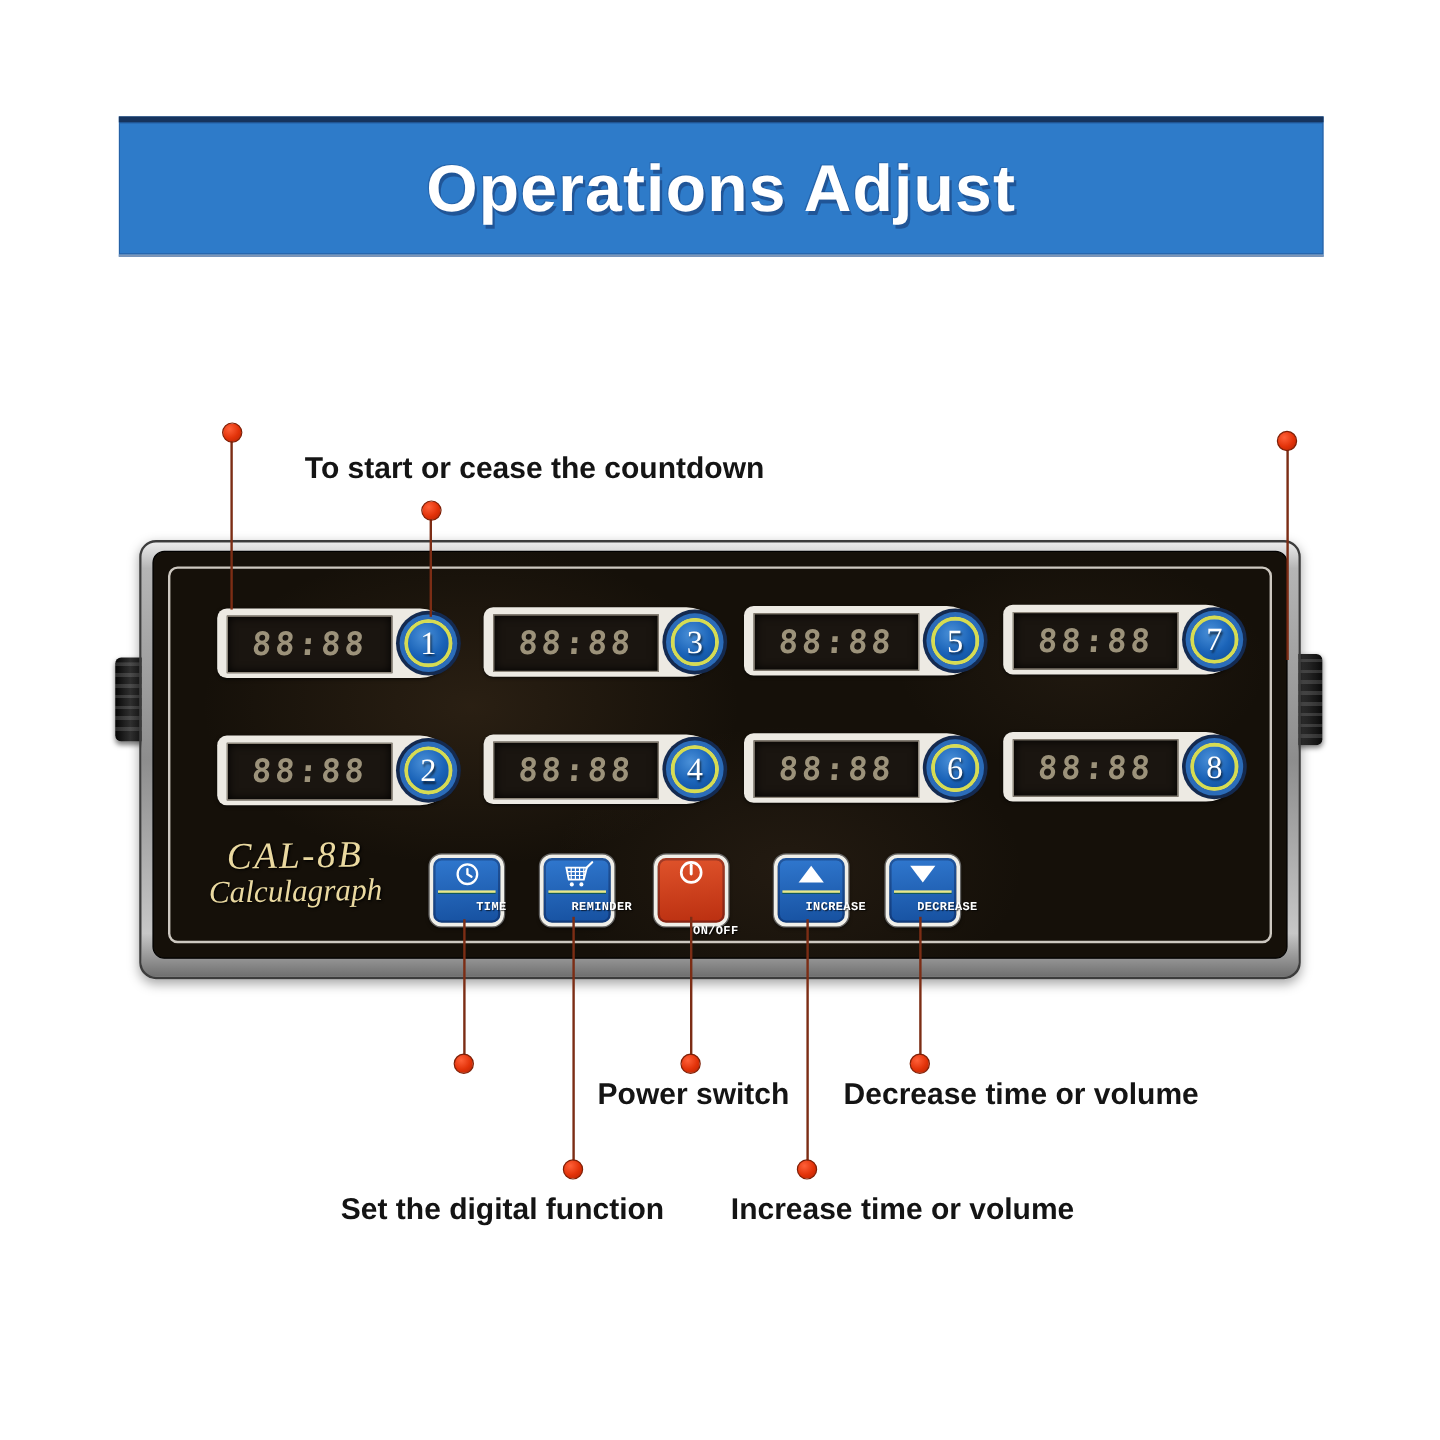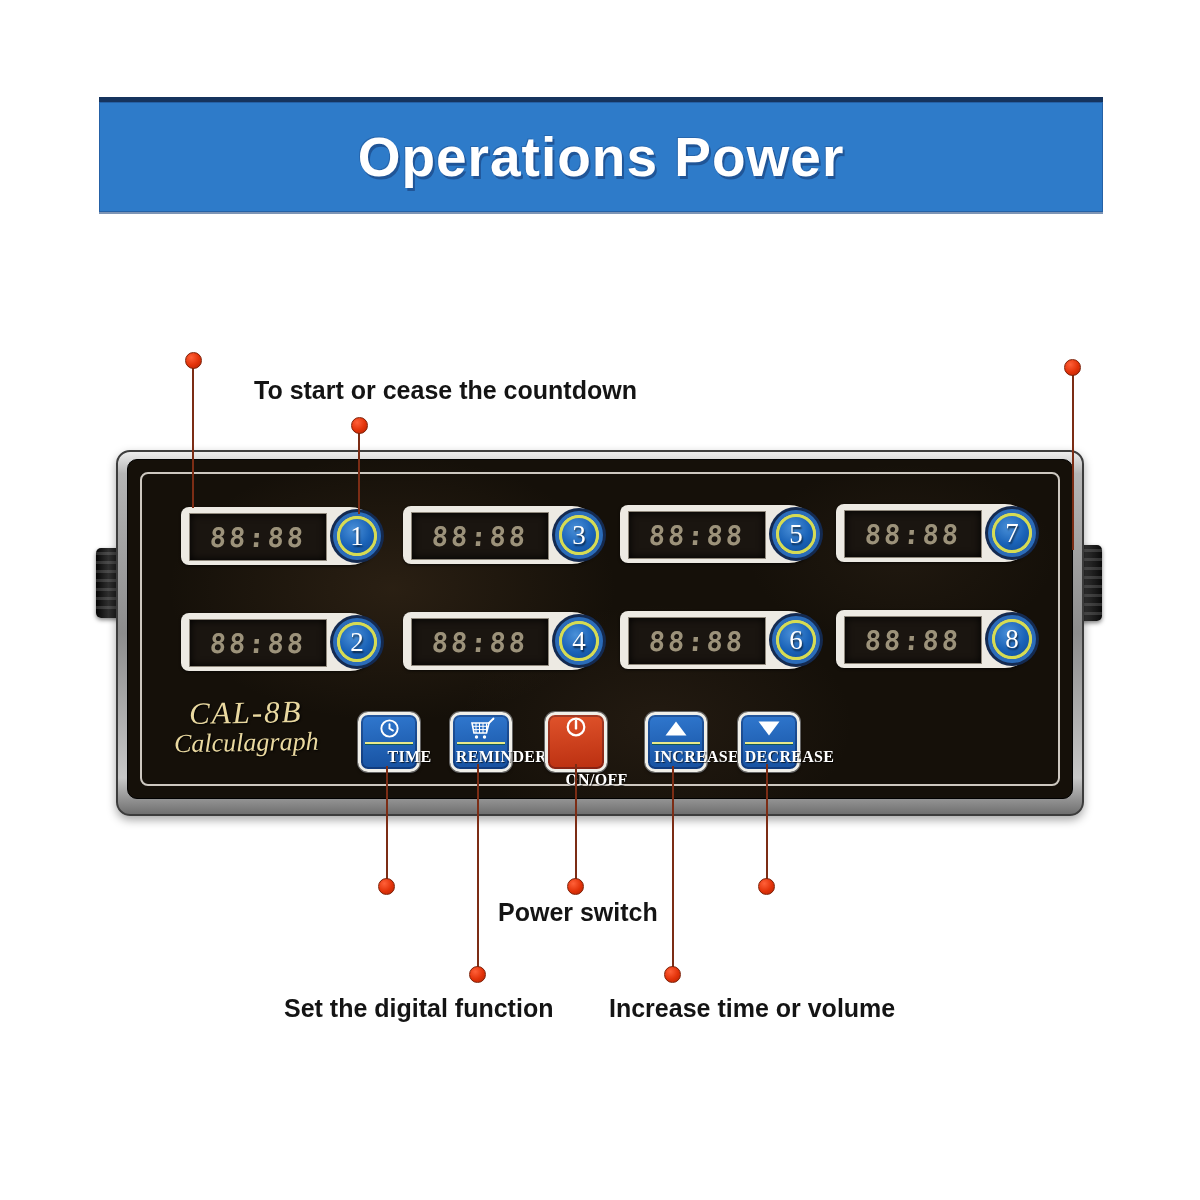--- a/index.html
+++ b/index.html
@@ -100,35 +100,36 @@
   .fn{position:absolute;top:712px;width:56px;height:54px;z-index:3;cursor:pointer;
       border:3px solid #f0efe9;border-radius:10px;
       background:linear-gradient(175deg,#3078cf 0%,#16509f 100%);
       box-shadow:0 0 0 1px #666, 0 2px 3px rgba(0,0,0,.5), inset 0 0 0 2px rgba(0,0,30,.28);
       display:flex;flex-direction:column;}
   .fn-red{background:linear-gradient(175deg,#e0532b 0%,#ba2f10 100%);}
   .fn-time{left:358px;} .fn-rem{left:450px;} .fn-onoff{left:545px;gap:16px;} .fn-inc{left:645px;} .fn-dec{left:738px;}
   .fn-icon{height:27px;display:flex;align-items:center;justify-content:center;}
   .fn-sep{height:2px;margin:0 4px;background:#e9e98a;box-shadow:0 1px 0 rgba(0,80,0,.5);}
   .fn-label{flex:1;display:flex;align-items:center;justify-content:center;
-      font-family:Liberation Serif, serif;font-weight:bold;font-size:16px;color:#fff;
+      font-family:Liberation Mono, monospace;font-weight:bold;font-size:10px;color:#fff;
       letter-spacing:.3px;text-shadow:1px 1px 1px rgba(0,0,0,.7);margin-left:41px;}
 </style>
 </head>
 <body>
 
 <div class="page">
 
   <div class="banner">
-    <span class="banner-title">Operations Power</span>
+    <span class="banner-title">Operations Adjust</span>
   </div>
 
   <div class="ann ann-start">To start or cease the countdown</div>
 
   <div class="ann ann-power">Power switch</div>
+  <div class="ann ann-dec">Decrease time or volume</div>
   <div class="ann ann-rem">Set the digital function</div>
   <div class="ann ann-inc">Increase time or volume</div>
 
   <div class="cline l-led"></div>
   <div class="cline l-start"></div>
   <div class="cline l-adjust"></div>
   <div class="cline l-time"></div>
   <div class="cline l-rem"></div>
   <div class="cline l-onoff"></div>
   <div class="cline l-inc"></div>

